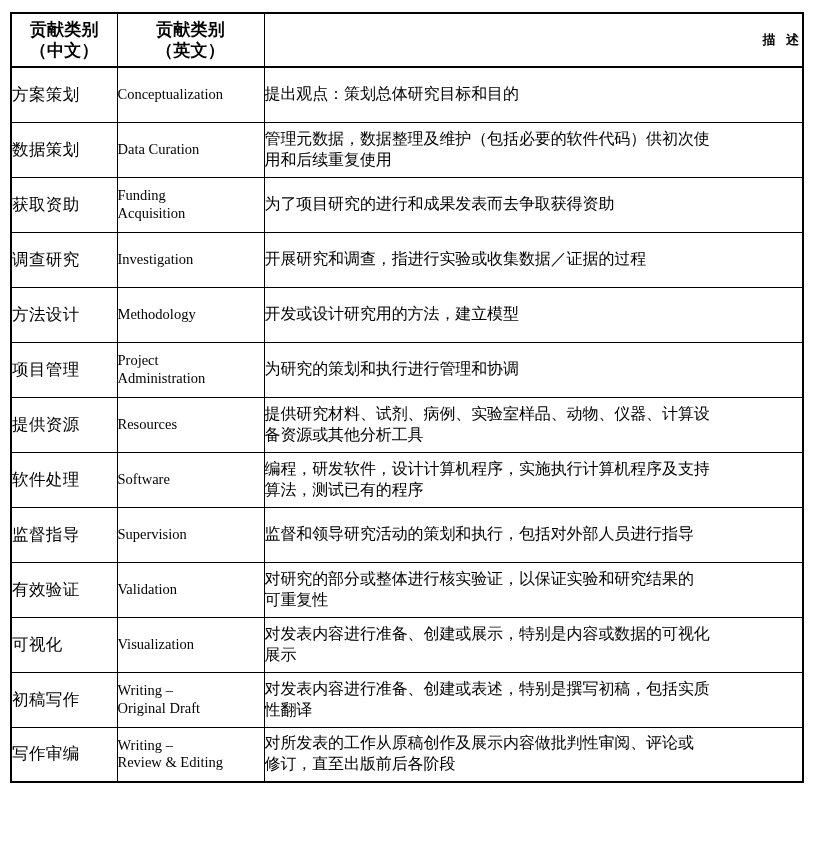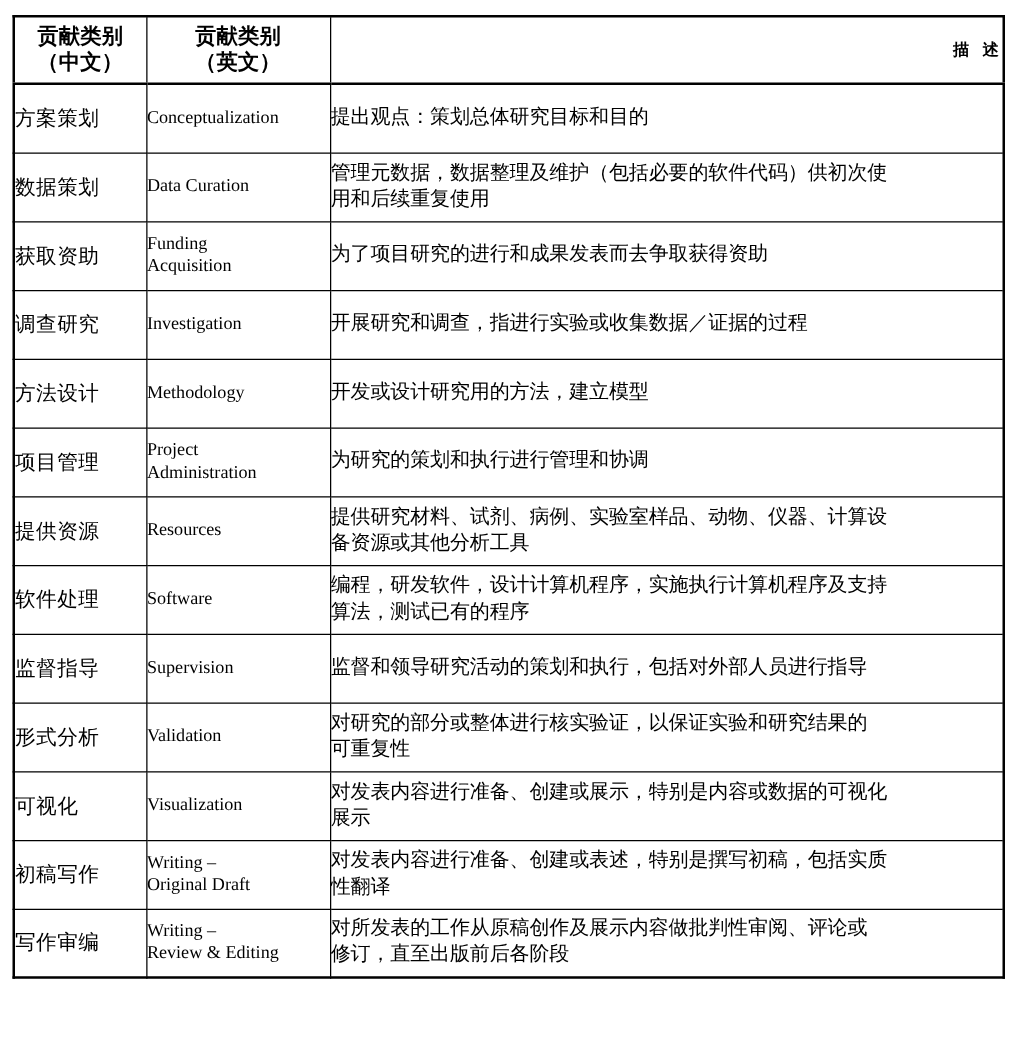--- a/index.html
+++ b/index.html
@@ -194,21 +194,21 @@
         <tr class="body-row">
           <td class="cn">监督指导</td>
           <td class="en">
             <span class="l">Supervision</span>
           </td>
           <td class="desc">
             <span class="l">监督和领导研究活动的策划和执行，包括对外部人员进行指导</span>
           </td>
         </tr>
         <tr class="body-row two-line">
-          <td class="cn">形式分析</td>
+          <td class="cn">有效验证</td>
           <td class="en">
             <span class="l">Validation</span>
           </td>
           <td class="desc">
             <span class="l">对研究的部分或整体进行核实验证，以保证实验和研究结果的</span>
             <span class="l">可重复性</span>
           </td>
         </tr>
         <tr class="body-row two-line">
           <td class="cn">可视化</td>

